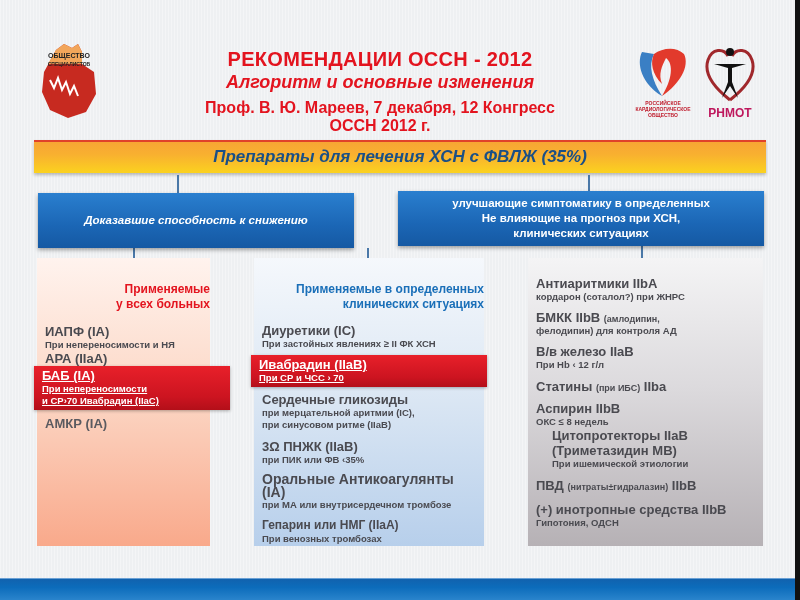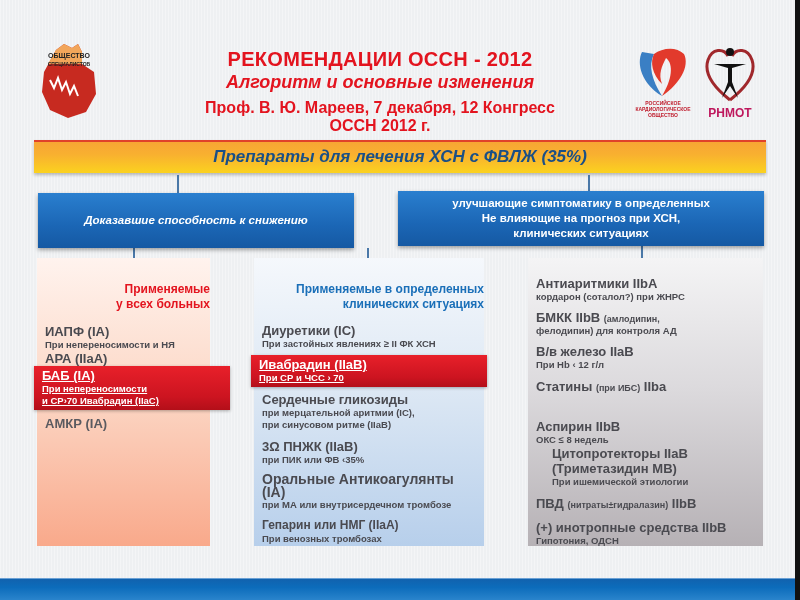--- a/index.html
+++ b/index.html
@@ -206,21 +206,21 @@
     <div class="item-title">В/в железо IIaB</div>
     <div class="item-sub">При Hb ‹ 12 г/л</div>
   </div>
   <div class="item" style="margin-top:8px;">
     <div class="item-title">
       <span>Статины</span>
       <span class="item-sub" style="font-size:9px">(при ИБС)</span>
       <span>IIba</span>
     </div>
   </div>
-  <div class="item" style="margin-top:25px;">
+  <div class="item" style="margin-top:7px;">
     <div class="item-title">Аспирин IIbB</div>
     <div class="item-sub">ОКС ≤ 8 недель</div>
   </div>
   <div class="item" style="padding-left:24px;">
     <div class="item-title">Цитопротекторы IIaB</div>
     <div class="item-title">(Триметазидин МВ)</div>
     <div class="item-sub">При ишемической этиологии</div>
   </div>
   <div class="item" style="margin-top:8px;">
     <div class="item-title">

